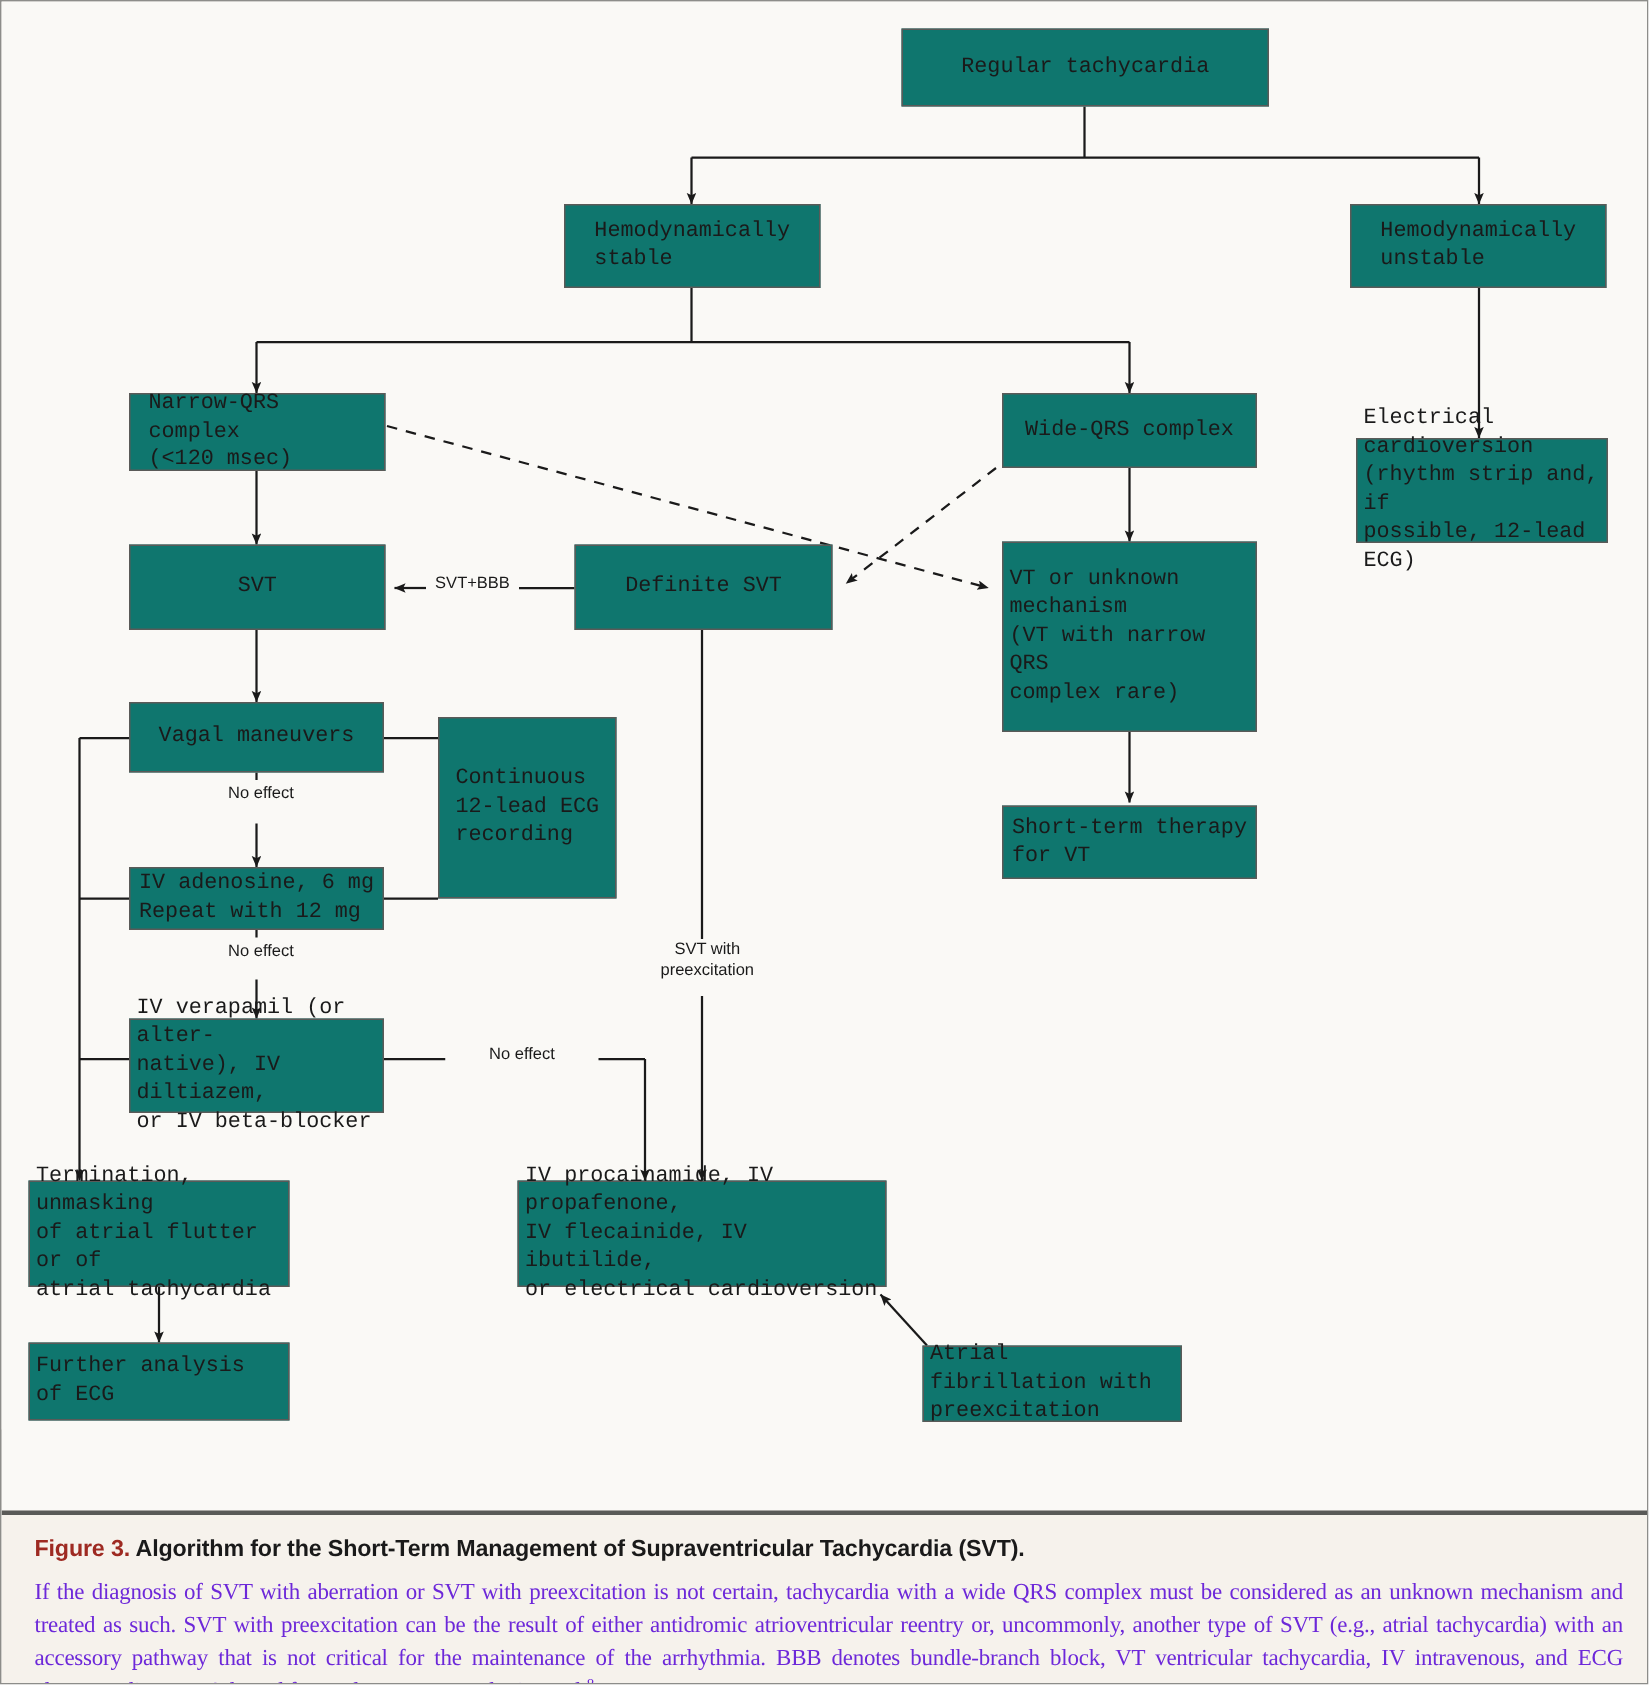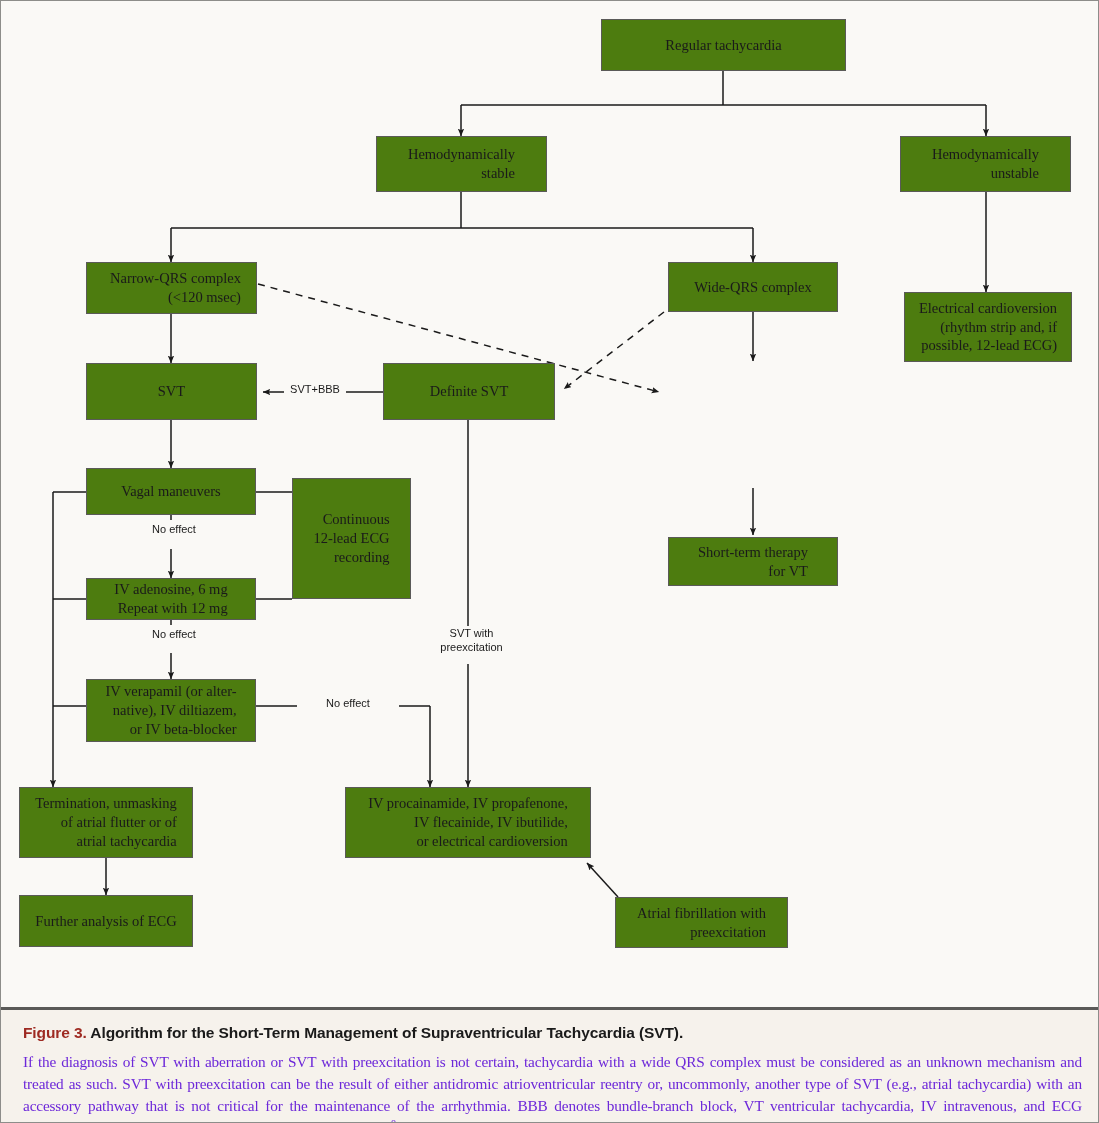--- a/index.html
+++ b/index.html
@@ -32,27 +32,27 @@
     position: absolute;
     left: 0;
     top: 0;
     width: 1099px;
     height: 952px;
     pointer-events: none;
   }
   .node {
     position: absolute;
     box-sizing: border-box;
-    background: #4d7c0f;
+    background: #0f766e;
     border: 1.6px solid #5a5a58;
     display: flex;
     align-items: center;
     justify-content: center;
-    text-align: right;
-    font-family: Liberation Serif, serif;
+    text-align: left;
+    font-family: Liberation Mono, monospace;
     font-size: 14.5px;
     line-height: 1.30;
     color: #1a1a1a;
     white-space: pre-line;
     padding: 2px 4px;
   }
   .edge-label {
     position: absolute;
     font-family: "Liberation Sans", sans-serif;
     font-size: 11px;
@@ -184,20 +184,24 @@
     <div class="node" style="left:667px; top:261px; width:170px; height:50px;">Wide-QRS complex</div>
 
     <div class="node" style="left:903px; top:291px; width:168px; height:70px;">Electrical cardioversion
 (rhythm strip and, if
 possible, 12-lead ECG)</div>
 
     <div class="node" style="left:382px; top:362px; width:172px; height:57px;">Definite SVT</div>
 
     <div class="node" style="left:85px; top:362px; width:171px; height:57px;">SVT</div>
 
+    <div class="node" style="left:667px; top:360px; width:170px; height:127px;">VT or unknown
+mechanism
+(VT with narrow QRS
+complex rare)</div>
 
     <div class="node" style="left:85px; top:467px; width:170px; height:47px;">Vagal maneuvers</div>
 
     <div class="node" style="left:291px; top:477px; width:119px; height:121px;">Continuous
 12-lead ECG
 recording</div>
 
     <div class="node" style="left:85px; top:577px; width:170px; height:42px;">IV adenosine, 6 mg
 Repeat with 12 mg</div>
 

